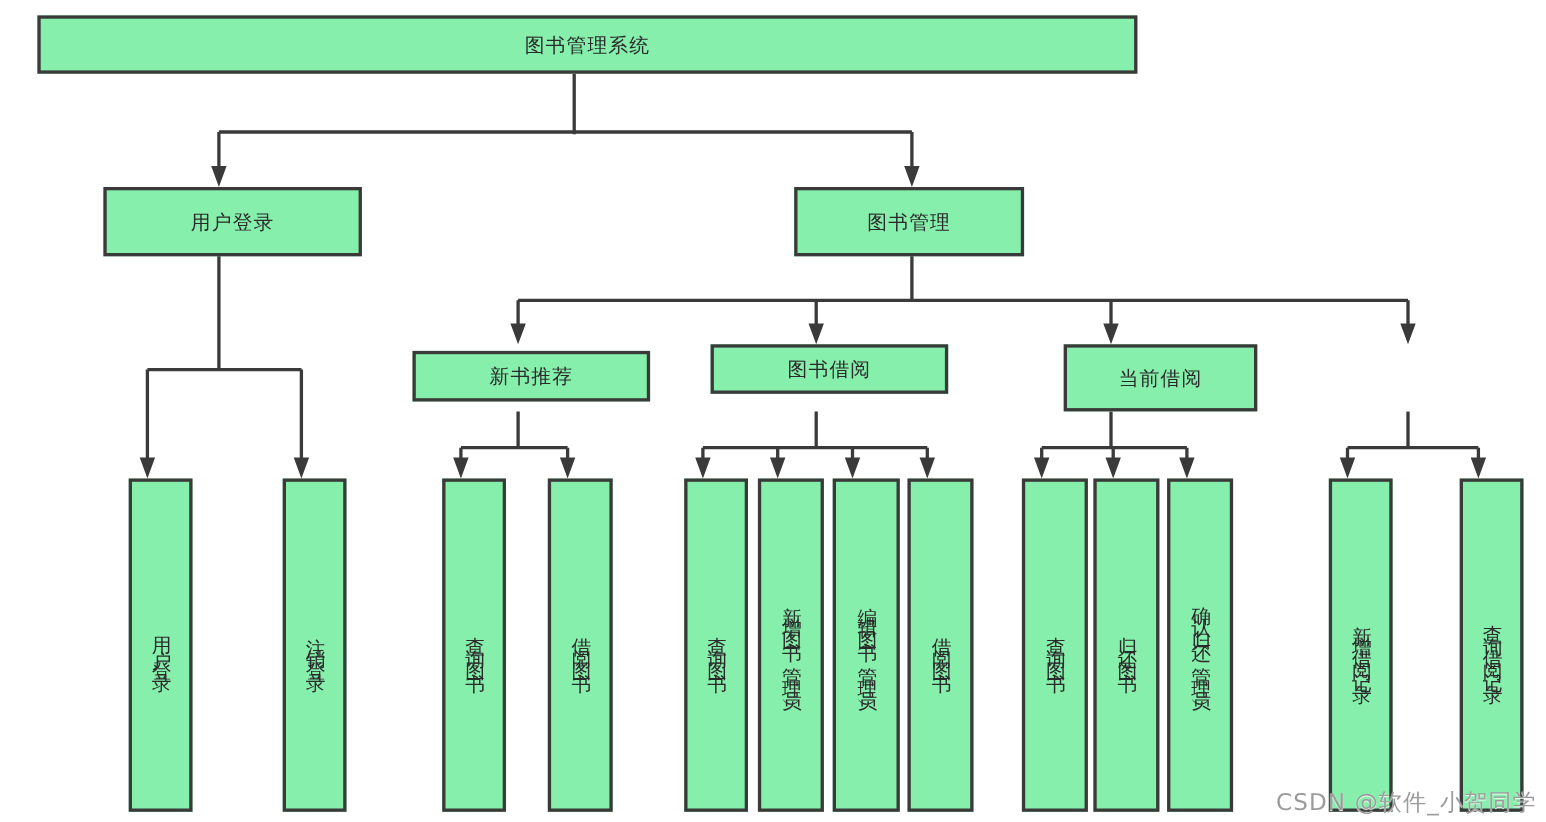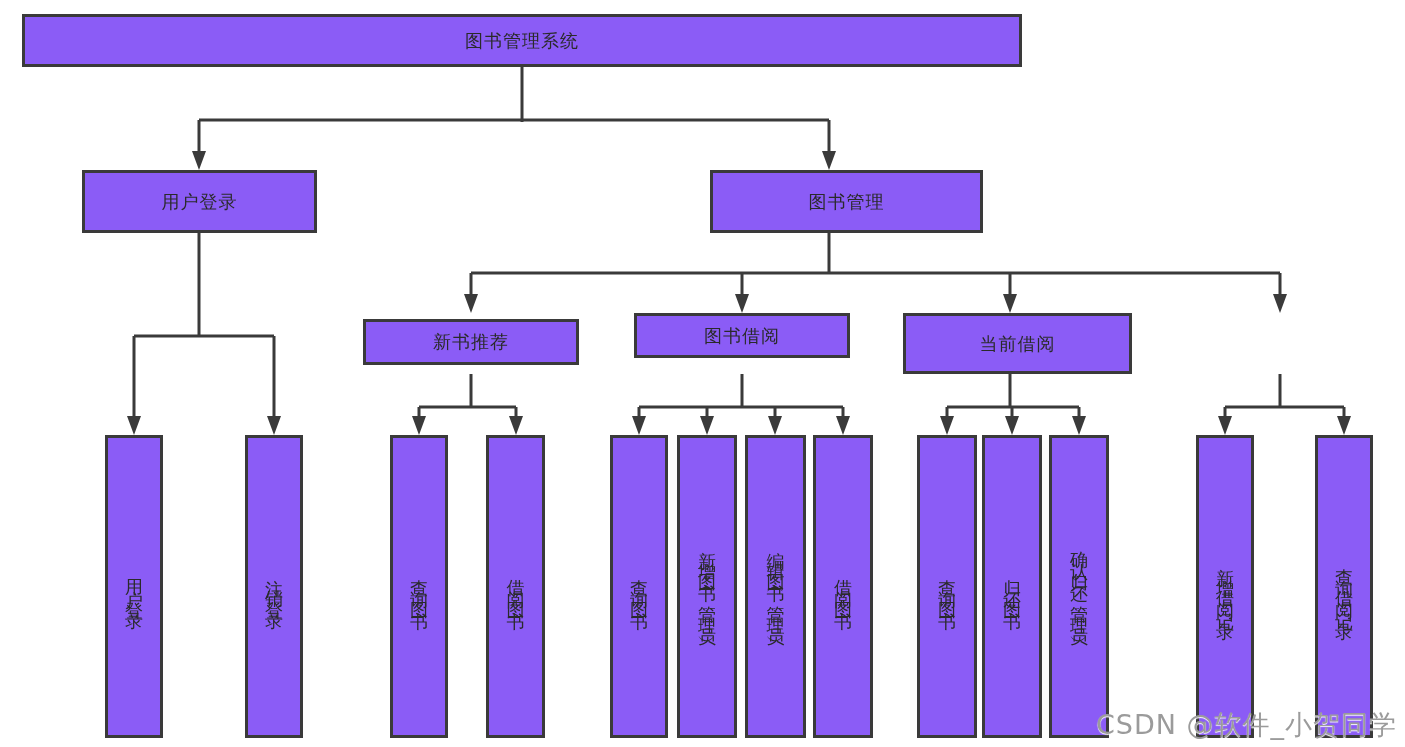--- a/index.html
+++ b/index.html
@@ -14,40 +14,41 @@
   }
   .connectors {
     position: absolute;
     left: 0; top: 0;
     width: 1405px; height: 747px;
   }
   .node {
     position: absolute;
     box-sizing: border-box;
     border: 3px solid #3a3a3a;
-    background: #8b5cf6;
+    background: #86efac;
     display: flex;
     align-items: center;
     justify-content: center;
     font-size: 18px;
     letter-spacing: 1px;
     white-space: nowrap;
+    margin-left: 12px;
   }
   .node.v {
     writing-mode: vertical-rl;
     text-orientation: mixed;
     letter-spacing: 11px;
     white-space: normal;
     line-height: 1;
   }
   .watermark {
     position: absolute;
     right: 8px;
     bottom: 4px;
-    font-size: 27px;
+    font-size: 21px;
     color: #9b9b9b;
     letter-spacing: 1px;
     text-shadow: 0 1px 1px #ffffff;
   }
 </style>
 </head>
 <body>
 
 <div class="canvas">
 
@@ -71,25 +72,25 @@
       M632 416 L646 416 L639 435 Z  M700 416 L714 416 L707 435 Z
       M768 416 L782 416 L775 435 Z  M836 416 L850 416 L843 435 Z
       M940 416 L954 416 L947 435 Z  M1005 416 L1019 416 L1012 435 Z
       M1072 416 L1086 416 L1079 435 Z
       M1218 416 L1232 416 L1225 435 Z  M1337 416 L1351 416 L1344 435 Z"></path>
   </svg>
 
   <div class="node" style="left:22px; top:14px; width:1000px; height:53px">图书管理系统</div>
 
   <div class="node" style="left:82px; top:170px; width:235px; height:63px">用户登录</div>
-  <div class="node" style="left:710px; top:170px; width:273px; height:63px">图书管理</div>
+  <div class="node" style="left:710px; top:170px; width:209px; height:63px">图书管理</div>
 
   <div class="node" style="left:363px; top:319px; width:216px; height:46px">新书推荐</div>
   <div class="node" style="left:634px; top:313px; width:216px; height:45px">图书借阅</div>
-  <div class="node" style="left:903px; top:313px; width:229px; height:61px">当前借阅</div>
+  <div class="node" style="left:955px; top:313px; width:176px; height:61px">当前借阅</div>
 
   <div class="node v" style="left:105px; top:435px; width:58px; height:303px">用户登录</div>
   <div class="node v" style="left:245px; top:435px; width:58px; height:303px">注销登录</div>
 
   <div class="node v" style="left:390px; top:435px; width:58px; height:303px">查询图书</div>
   <div class="node v" style="left:486px; top:435px; width:59px; height:303px">借阅图书</div>
 
   <div class="node v" style="left:610px; top:435px; width:58px; height:303px">查询图书</div>
   <div class="node v" style="left:677px; top:435px; width:60px; height:303px">新增图书（管理员）</div>
   <div class="node v" style="left:745px; top:435px; width:61px; height:303px">编辑图书（管理员）</div>

